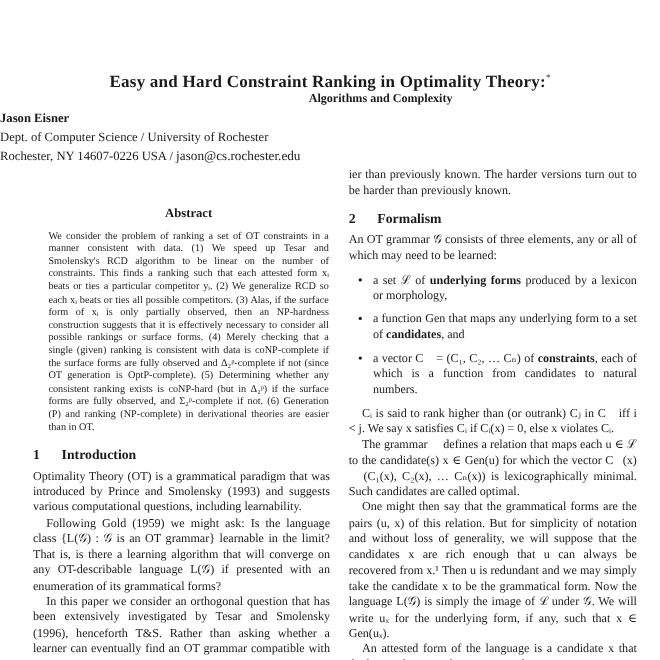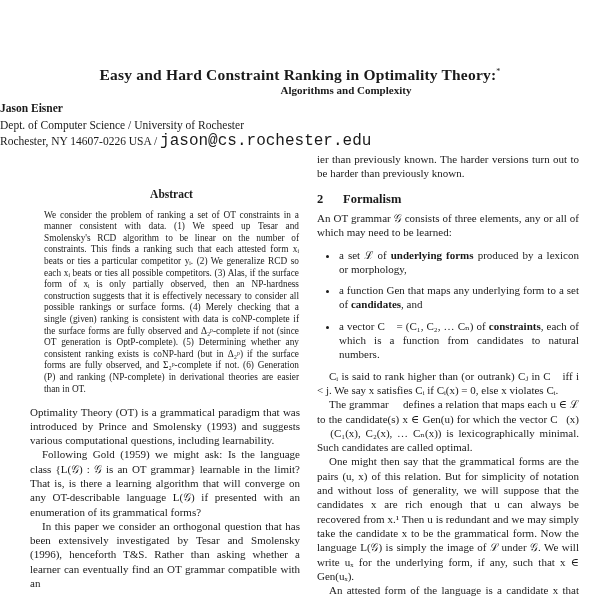--- a/index.html
+++ b/index.html
@@ -8,21 +8,21 @@
   .page { position: absolute; left: 0; top: 0; width: 512px; height: 600px; }
   .title { position: absolute; top: 66px; left: 0; width: 600px; text-align: center;
            font-weight: bold; font-size: 15.5px; letter-spacing: 0.2px; }
   .title sup { font-size: 8px; font-weight: normal; }
   .subtitle { position: absolute; top: 84px; left: 0; width: 600px; text-align: center;
               font-weight: bold; font-size: 11px; margin-left: 46px; }
   .author { position: absolute; top: 102px; left: 0; width: 600px; text-align: left;
             font-weight: bold; font-size: 11.5px; }
   .affil { position: absolute; top: 117px; left: 0; width: 600px; text-align: left;
            font-size: 11.5px; line-height: 16px; }
-  .mono { font-family: Liberation Mono, monospace; font-size: 16px; }
+  .mono { font-family: Liberation Serif, serif; font-size: 12px; }
   .col { position: absolute; top: 152px; width: 255px; font-size: 10.1px; line-height: 12.4px; }
   .col.left { left: 44px; margin-top: 36px; }
   .col.right { left: 317px; width: 262px; }
   .abs-head { text-align: center; font-weight: bold; font-size: 11.5px; margin-bottom: 4px; }
   .abs { font-size: 9.3px; line-height: 11.6px; text-align: justify; }
   .sec { font-weight: bold; font-size: 12.5px; margin: 12px 0 6px -14px; }
   .sec .num { display: inline-block; width: 26px; }
   .col.right .sec { margin-left: 0; }
   .p { text-align: justify; margin: 0; font-size: 11px; line-height: 14.3px; }
   .left .p { margin-left: -14px; width: 270px; }
@@ -43,20 +43,23 @@
   <div class="author">Jason Eisner</div>
   <div class="affil">
     <div>Dept. of Computer Science / University of Rochester</div>
     <div><span>Rochester, NY 14607-0226 USA / </span><span class="mono">jason@cs.rochester.edu</span></div>
   </div>
 
   <div class="col left">
     <div class="abs-head">Abstract</div>
     <p class="abs">We consider the problem of ranking a set of OT constraints in a manner consistent with data. (1) We speed up Tesar and Smolensky's RCD algorithm to be linear on the number of constraints. This finds a ranking such that each attested form xᵢ beats or ties a particular competitor yᵢ. (2) We generalize RCD so each xᵢ beats or ties all possible competitors. (3) Alas, if the surface form of xᵢ is only partially observed, then an NP-hardness construction suggests that it is effectively necessary to consider all possible rankings or surface forms. (4) Merely checking that a single (given) ranking is consistent with data is coNP-complete if the surface forms are fully observed and Δ₂ᵖ-complete if not (since OT generation is OptP-complete). (5) Determining whether any consistent ranking exists is coNP-hard (but in Δ₂ᵖ) if the surface forms are fully observed, and Σ₂ᵖ-complete if not. (6) Generation (P) and ranking (NP-complete) in derivational theories are easier than in OT.</p>
 
+    <div class="sec">
+      <span class="num">1</span><span>Introduction</span>
+    </div>
     <p class="p">Optimality Theory (OT) is a grammatical paradigm that was introduced by Prince and Smolensky (1993) and suggests various computational questions, including learnability.</p>
     <p class="p ind">Following Gold (1959) we might ask: Is the language class {L(𝒢) : 𝒢 is an OT grammar} learnable in the limit? That is, is there a learning algorithm that will converge on any OT-describable language L(𝒢) if presented with an enumeration of its grammatical forms?</p>
     <p class="p ind">In this paper we consider an orthogonal question that has been extensively investigated by Tesar and Smolensky (1996), henceforth T&amp;S. Rather than asking whether a learner can eventually find an OT grammar compatible with an</p>
   </div>
 
   <div class="col right">
     <p class="p">ier than previously known. The harder versions turn out to be harder than previously known.</p>
 
     <div class="sec">
       <span class="num">2</span><span>Formalism</span>

